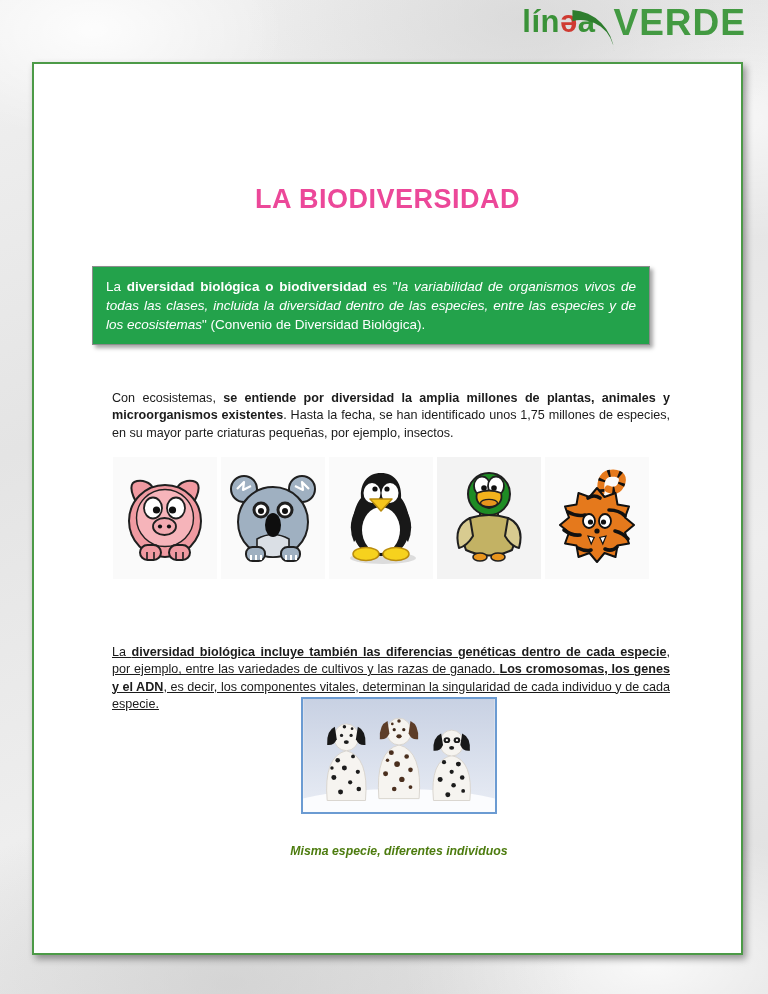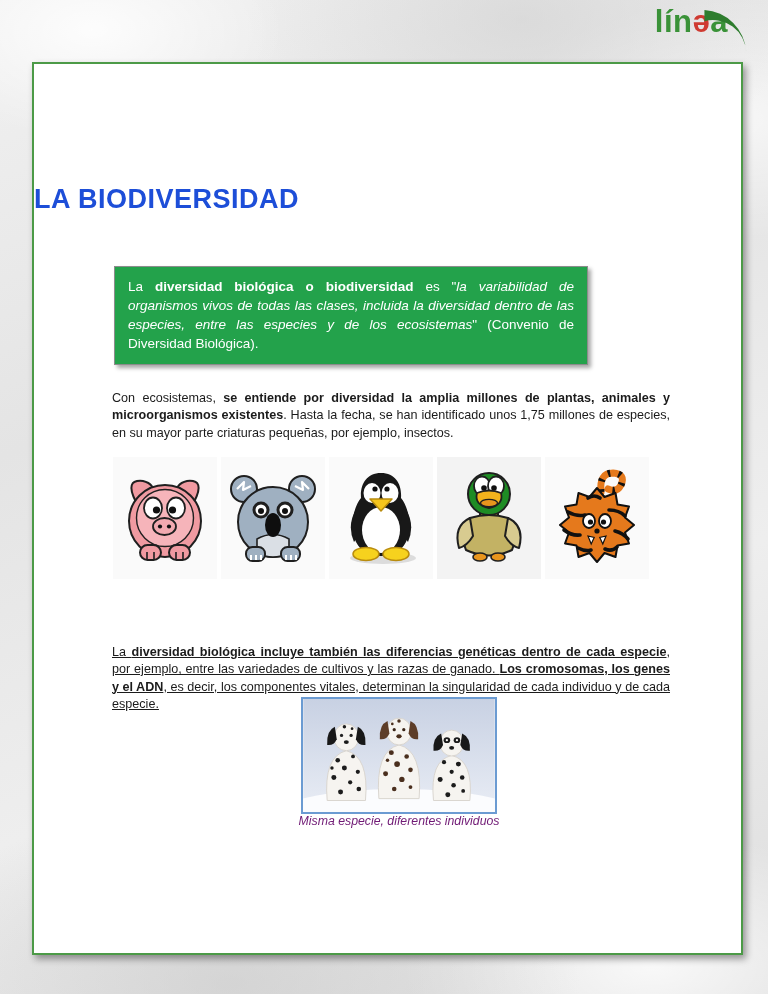--- a/index.html
+++ b/index.html
@@ -27,25 +27,25 @@
 
   
   .page {
     position:absolute; left:32px; top:62px; width:711px; height:893px;
     background:#ffffff; border:2px solid #4c9a47;
     box-shadow:3px 4px 7px rgba(0,0,0,.38);
   }
 
   .page-title {
     position:absolute; top:120px; left:0; width:100%;
-    font-size:27px; font-weight:bold; color:#1d4ed8; letter-spacing:.5px;
+    text-align:center; font-size:27px; font-weight:bold; color:#ec4899; letter-spacing:.5px;
   }
 
   .defbox {
-    position:absolute; left:80px; top:202px; width:474px;
+    position:absolute; left:58px; top:202px; width:558px;
     background:#23a24b; border:1px solid #8c8c8c;
     box-shadow:3px 3px 4px rgba(0,0,0,.35);
     padding:10px 13px;
     color:#ffffff; font-size:13.5px; line-height:1.42; text-align:justify;
   }
   .defbox i { font-style:italic; }
 
   .bodytext {
     position:absolute; left:78px; width:558px;
     font-size:12.6px; line-height:1.37; text-align:justify; color:#1b1b1b;
@@ -54,32 +54,33 @@
   .p2 { top:580px;text-decoration:underline; }
 
   .animal-strip { position:absolute; left:79px; top:393px; display:flex; gap:4px; }
   .animal-tile { width:104px; height:122px; background:#fafafa; display:flex; align-items:center; justify-content:center; }
   .animal-tile svg { width:100px; height:112px; }
   .tile-duck { background:#f3f3f3; }
 
   .dog-figure { position:absolute; left:267px; top:633px; width:196px; }
   .dog-photo { display:block; width:196px; height:117px; border:2px solid #6b9bd2; }
   .dog-caption {
-    display:flex; justify-content:center; white-space:nowrap;
-    font-weight:normal; font-style:italic; font-size:12.3px; color:#701a75;
+    margin-top:30px; display:flex; justify-content:center; white-space:nowrap;
+    font-weight:bold; font-style:italic; font-size:12.3px; color:#4d7c0f;
   }
 </style>
 </head>
 <body>
 
 <div class="logo">
   <span class="logo-linea"><span>lín</span><span class="logo-schwa">ə</span><span>a</span></span>
   <svg class="logo-swoosh" viewBox="0 0 56 50">
     <path d="M8,4 A48,48 0 0 1 53,49 A36,36 0 0 0 8,16 Z" fill="#2e7d2e"></path>
   </svg>
+  <span class="logo-verde">VERDE</span>
 </div>
 
 <div class="page">
 
   <h1 class="page-title">LA BIODIVERSIDAD</h1>
 
   <div class="defbox">
     <span>La </span><b>diversidad biológica o biodiversidad</b><span> es "</span><i>la variabilidad de organismos vivos de todas las clases, incluida la diversidad dentro de las especies, entre las especies y de los ecosistemas</i><span>" (Convenio de Diversidad Biológica).</span>
   </div>
 

